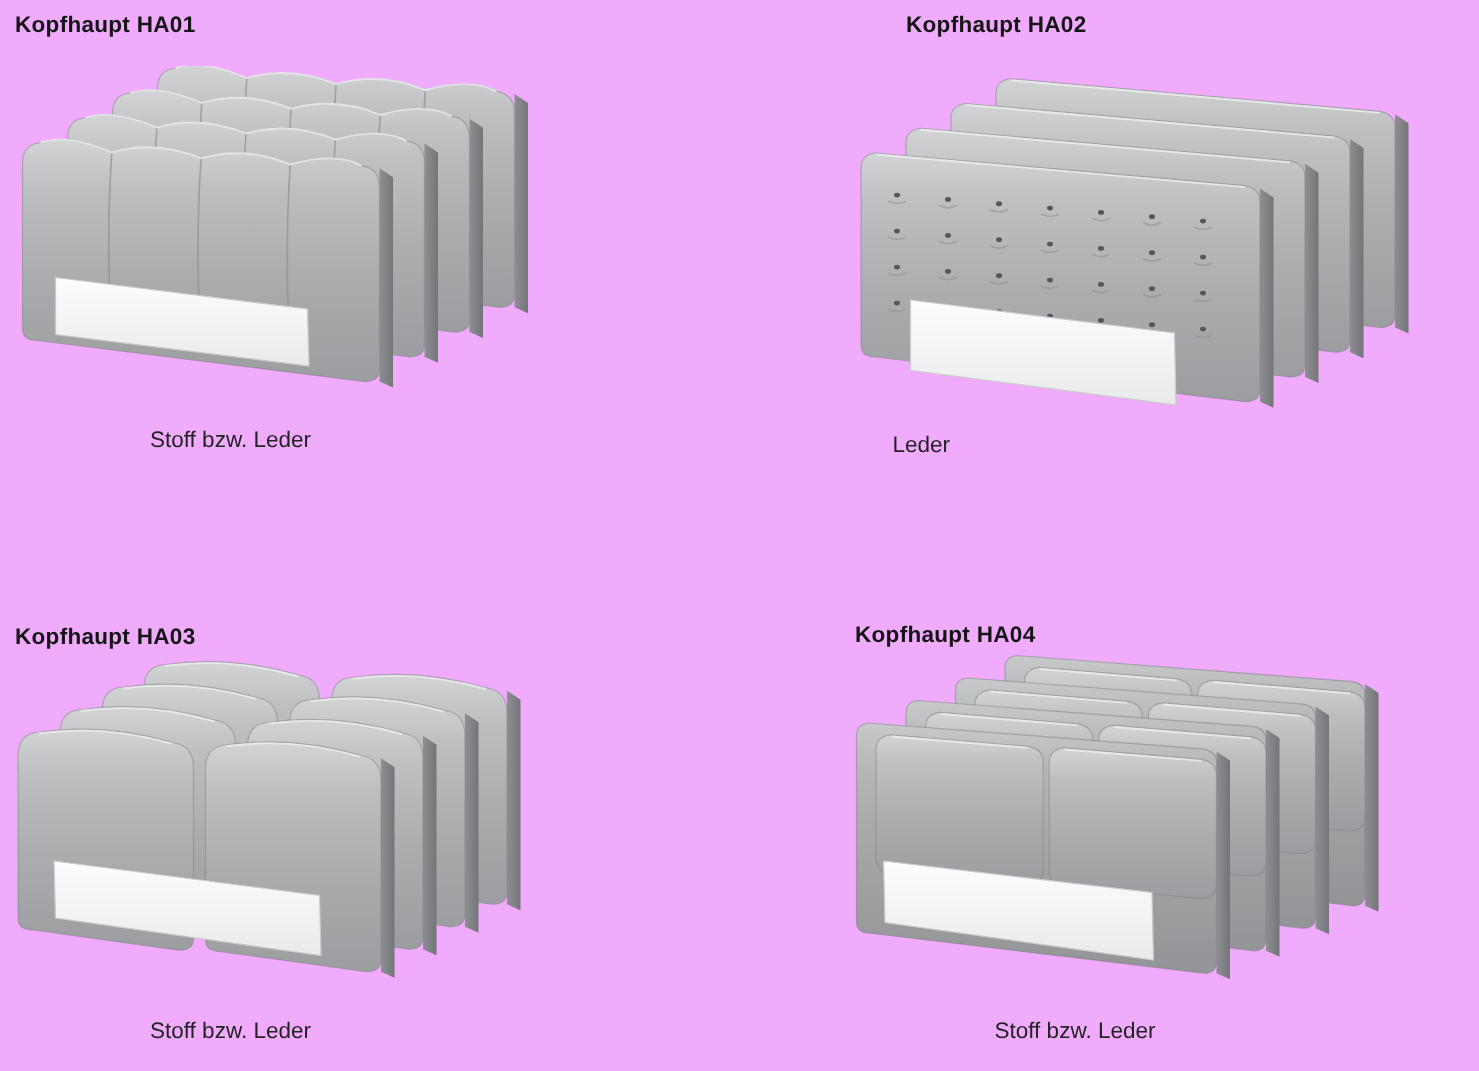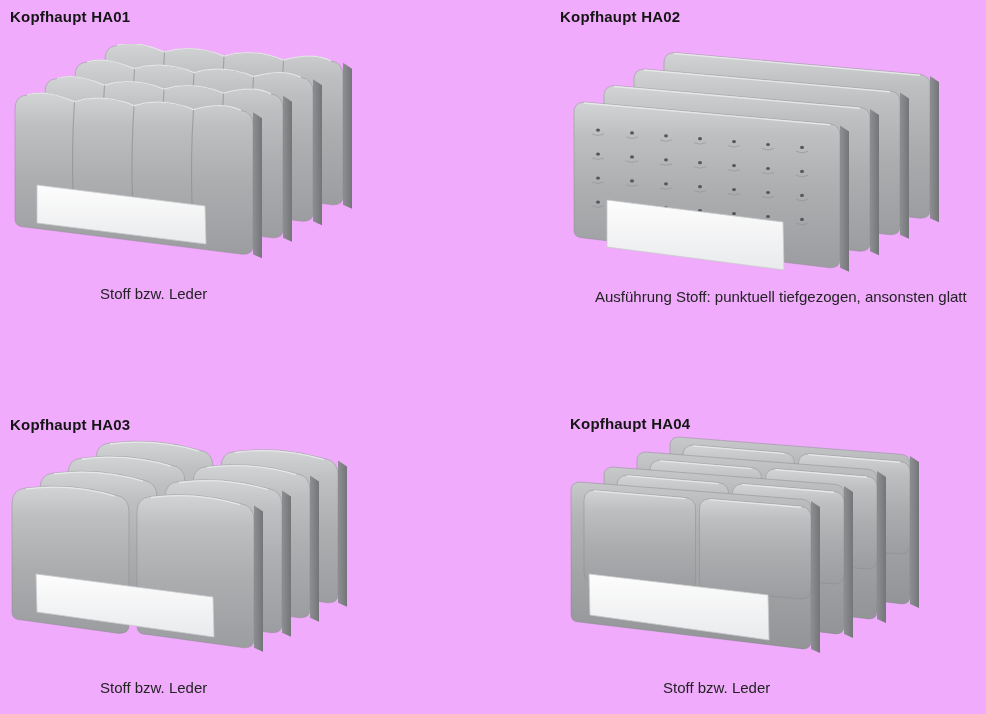--- a/index.html
+++ b/index.html
@@ -71,21 +71,21 @@
         <path d="M 124 62.092 Q 121 105.292 122.5 156.772" fill="none" stroke="#8a8c8f" stroke-width="1.1" stroke-opacity="0.65"></path>
         <path d="M 183.5 66.138 Q 180.5 109.338 182 160.81799999999998" fill="none" stroke="#8a8c8f" stroke-width="1.1" stroke-opacity="0.65"></path>
       </g>
       <polygon points="27,141 195,162 196,200 27,179" fill="url(#pg0w)" stroke="#c9cacb" stroke-width="0.8"></polygon>
     </svg>
   <div class="caption" style="left:100px;top:284px">
     <div>Stoff bzw. Leder</div>
     <div></div>
   </div>
 
-  <div class="title" style="left:560px;top:8px">Kopfhaupt HA02</div>
+  <div class="title" style="left:604px;top:8px">Kopfhaupt HA02</div>
   <svg class="product" style="left:565px;top:42px" width="400" height="245" viewBox="0 0 400 245">
       <defs>
         <linearGradient id="pg1f" x1="0" y1="0" x2="0" y2="1">
           <stop offset="0" stop-color="#d3d4d5"></stop>
           <stop offset="0.2" stop-color="#bdbfc1"></stop>
           <stop offset="0.55" stop-color="#abadaf"></stop>
           <stop offset="1" stop-color="#9b9da0"></stop>
         </linearGradient>
         <linearGradient id="pg1s" x1="0" y1="0" x2="1" y2="0">
           <stop offset="0" stop-color="#8d8f92"></stop>
@@ -336,21 +336,21 @@
         <path d="M 163 175.6 Q 169 178.6 175 175.6" fill="none" stroke="#8a8c8f" stroke-width="1" stroke-opacity="0.55"></path>
         <ellipse cx="169" cy="171.6" rx="2" ry="1.6" fill="#55575a"></ellipse>
         <path d="M 197 178.49 Q 203 181.49 209 178.49" fill="none" stroke="#8a8c8f" stroke-width="1" stroke-opacity="0.55"></path>
         <ellipse cx="203" cy="174.49" rx="2" ry="1.6" fill="#55575a"></ellipse>
         <path d="M 231 181.38 Q 237 184.38 243 181.38" fill="none" stroke="#8a8c8f" stroke-width="1" stroke-opacity="0.55"></path>
         <ellipse cx="237" cy="177.38" rx="2" ry="1.6" fill="#55575a"></ellipse>
       </g>
       <polygon points="42,158 218,180 219,228 42,205" fill="url(#pg1w)" stroke="#c9cacb" stroke-width="0.8"></polygon>
     </svg>
   <div class="caption" style="left:595px;top:287px">
-    <div>Ausführung Stoff: punktuell tiefgezogen, ansonsten glatt</div>
+    <div>Leder</div>
   </div>
 
   <div class="title" style="left:10px;top:416px">Kopfhaupt HA03</div>
   <svg class="product" style="left:8px;top:428px" width="350" height="240" viewBox="0 0 350 240">
       <defs>
         <linearGradient id="pg2f" x1="0" y1="0" x2="0" y2="1">
           <stop offset="0" stop-color="#d3d4d5"></stop>
           <stop offset="0.2" stop-color="#bdbfc1"></stop>
           <stop offset="0.55" stop-color="#abadaf"></stop>
           <stop offset="1" stop-color="#9b9da0"></stop>

